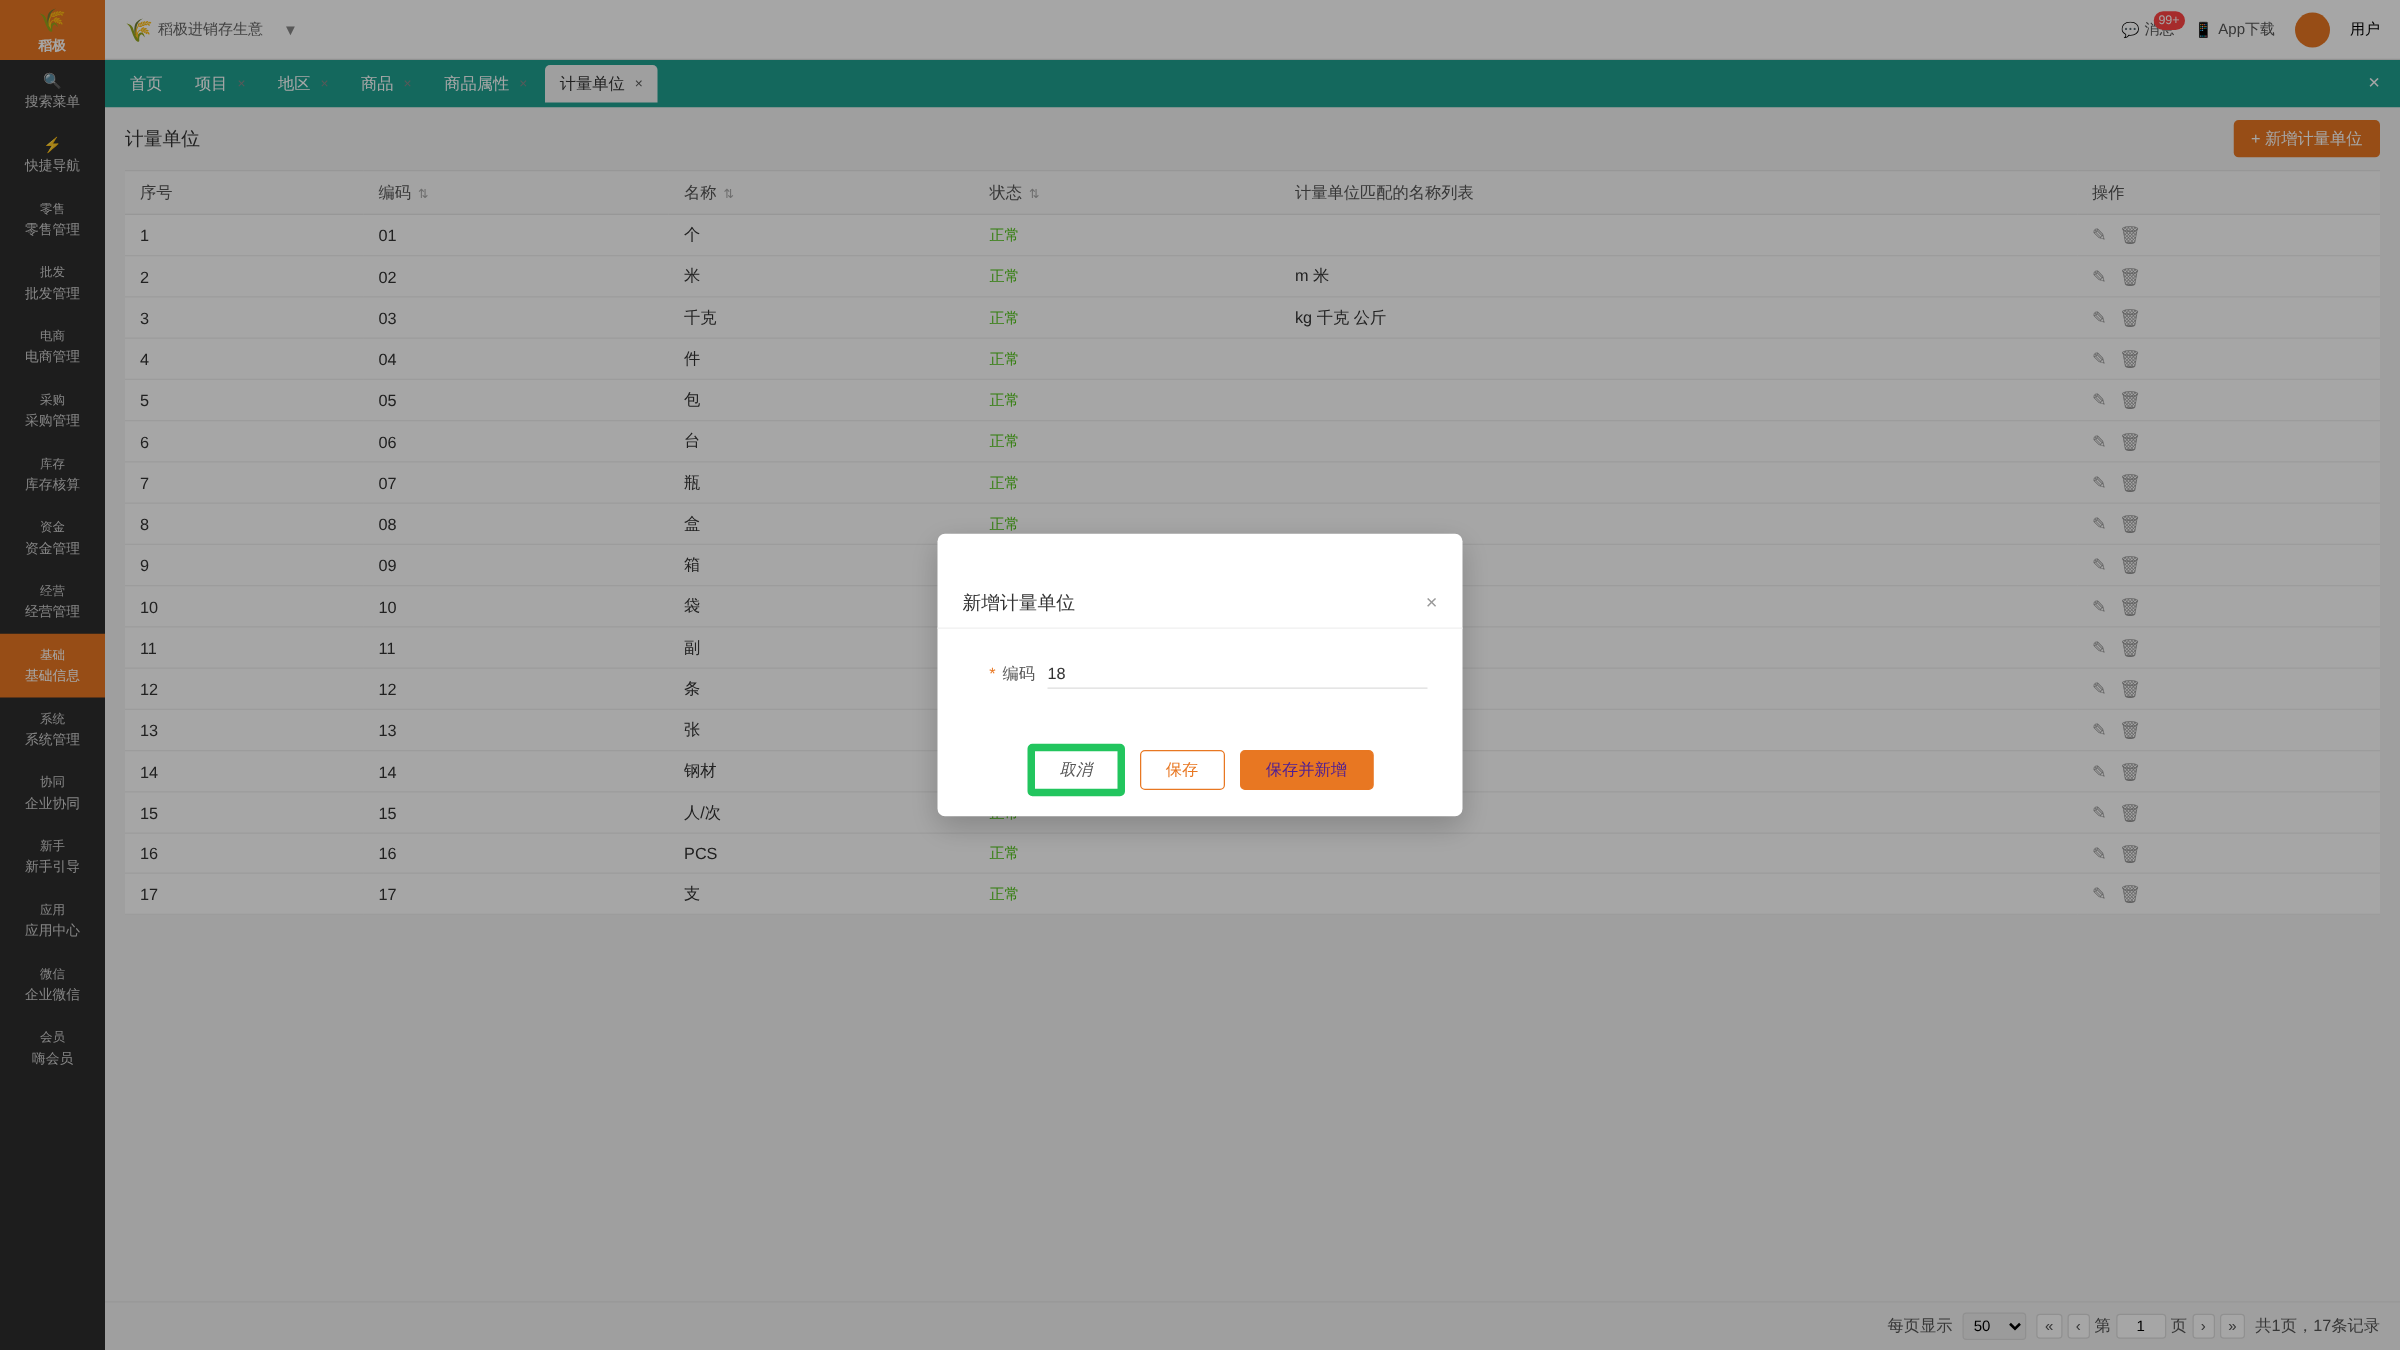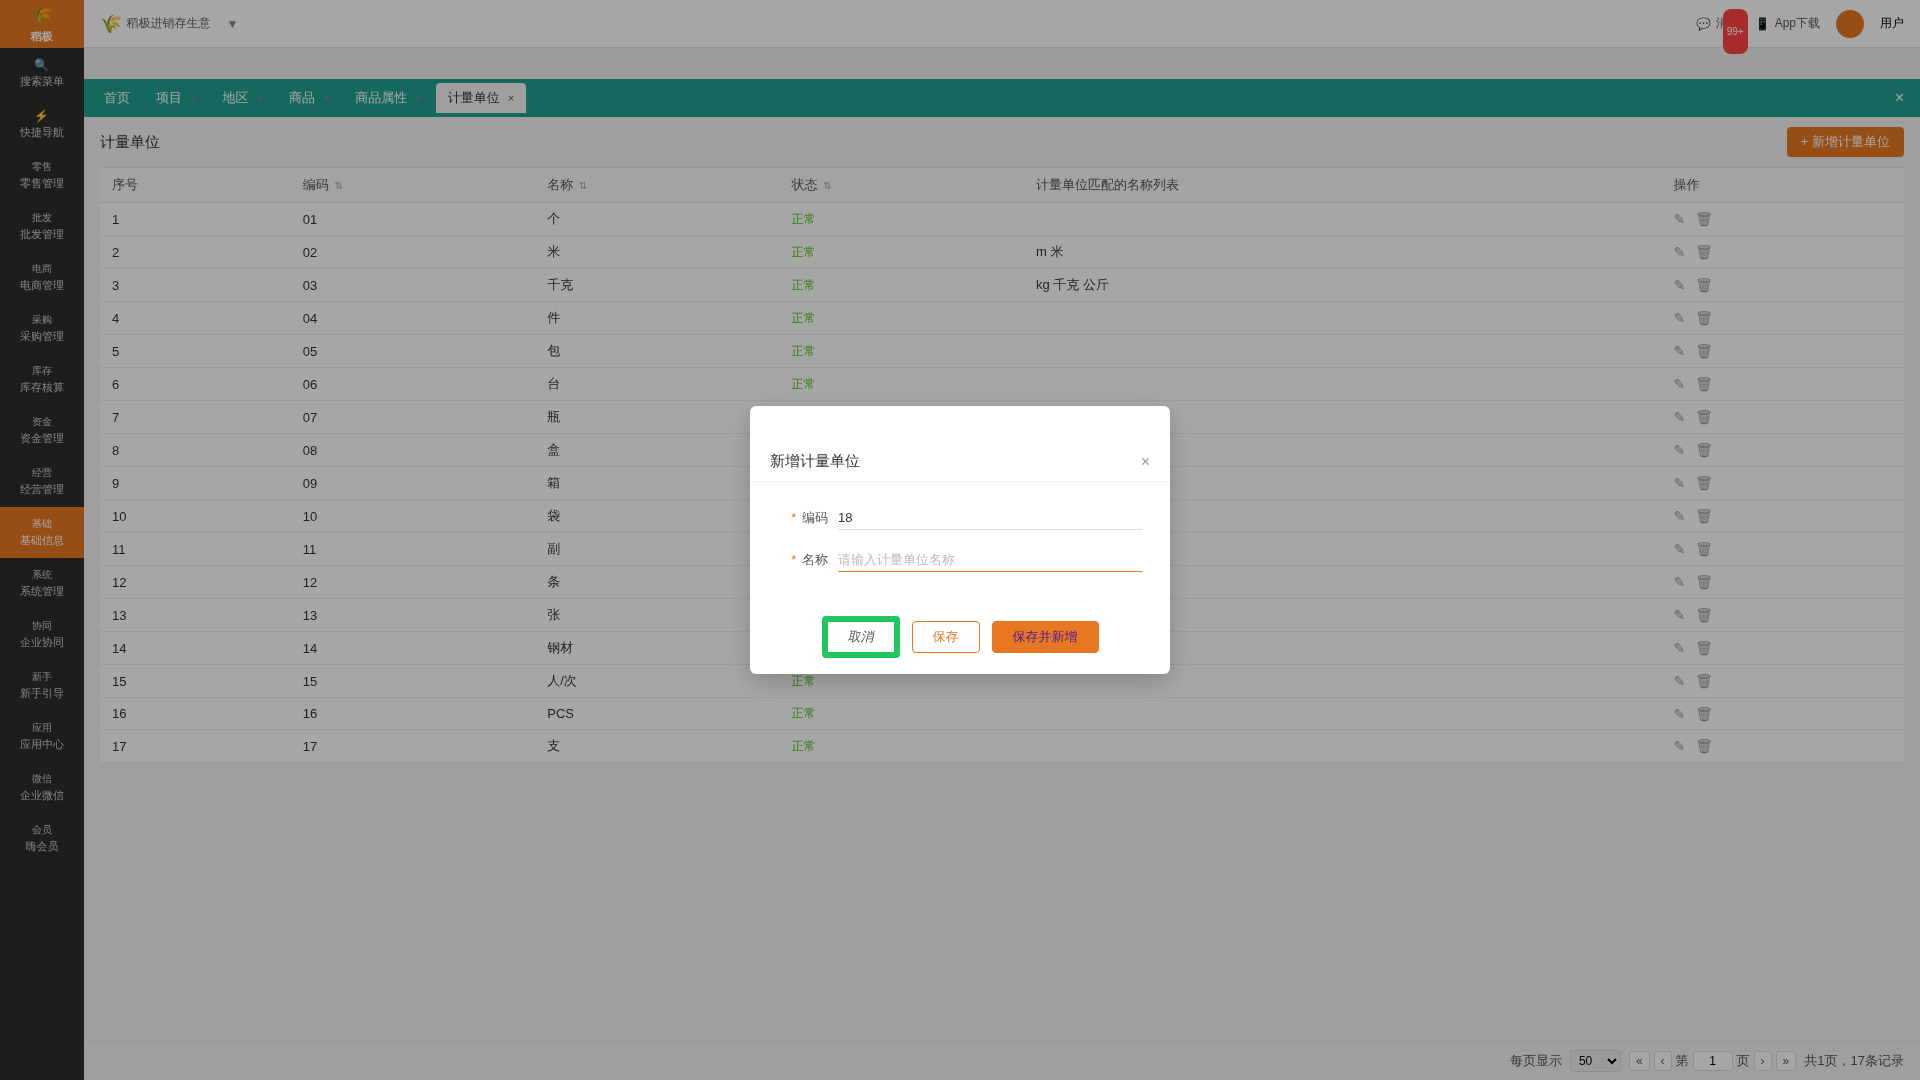--- a/index.html
+++ b/index.html
@@ -16,26 +16,26 @@
     
     .main { flex: 1; display: flex; flex-direction: column; height: 1080px; overflow: hidden; }
 
     
     .topbar { height: 48px; background: #fff; display: flex; align-items: center; justify-content: space-between; padding: 0 16px; border-bottom: 1px solid #e0e0e0; }
     .topbar-left { display: flex; align-items: center; gap: 16px; }
     .topbar-logo { font-size: 13px; color: #666; display: flex; align-items: center; gap: 4px; }
     .topbar-dropdown { font-size: 12px; color: #666; cursor: pointer; display: flex; align-items: center; gap: 2px; }
     .topbar-right { display: flex; align-items: center; gap: 16px; }
     .topbar-icon-btn { display: flex; align-items: center; gap: 4px; font-size: 12px; color: #555; cursor: pointer; position: relative; }
-    .topbar-badge { background: #f44; color: white; border-radius: 8px; font-size: 10px; padding: 17px 4px; position: absolute; top: -6px; right: -8px; }
+    .topbar-badge { background: #f44; color: white; border-radius: 8px; font-size: 10px; padding: 2px 4px; position: absolute; top: -6px; right: -8px; }
     .topbar-avatar { width: 28px; height: 28px; background: #e87722; border-radius: 50%; }
     .topbar-user { font-size: 12px; color: #000000; }
 
     
-    .tabs { height: 38px; background: #20a090; display: flex; align-items: center; padding: 0 8px; gap: 2px; margin-top: 31px; }
+    .tabs { height: 38px; background: #20a090; display: flex; align-items: center; padding: 0 8px; gap: 2px; }
     .tab-item { height: 30px; display: flex; align-items: center; padding: 0 12px; border-radius: 4px 4px 0 0; font-size: 13px; color: white; cursor: pointer; gap: 6px; }
     .tab-item.active { background: #f5f5f5; color: #333; }
     .tab-close { font-size: 11px; color: #888; cursor: pointer; margin-left: 2px; }
     .tab-item.active .tab-close { color: #555; }
     .tabs-close-all { margin-left: auto; color: white; font-size: 16px; cursor: pointer; padding: 4px 8px; }
 
     
     .page-header { background: #f5f5f5; padding: 10px 16px 0; display: flex; align-items: center; justify-content: space-between; }
     .page-title { font-size: 15px; color: #333; font-weight: 500; }
     .add-btn { background: #e87722; color: white; border: none; padding: 6px 14px; border-radius: 4px; font-size: 13px; cursor: pointer; }
@@ -478,27 +478,20 @@
       <button class="modal-close">×</button>
     </div>
     <div class="modal-body">
       <div class="form-row">
         <div class="form-label">
           <span class="required">*</span>
           <span>编码</span>
         </div>
         <input class="form-input" type="text" value="18" style="">
       </div>
-      <div class="form-row">
-        <div class="form-label">
-          <span class="required">*</span>
-          <span>名称</span>
-        </div>
-        <input class="form-input active-input" type="text" placeholder="请输入计量单位名称" style="">
-      </div>
     </div>
     <div class="modal-footer">
       <button class="btn-cancel">取消</button>
       <button class="btn-save">保存</button>
       <button class="btn-save-new">保存并新增</button>
     </div>
   </div>
 </div>
 
 </body></html>

